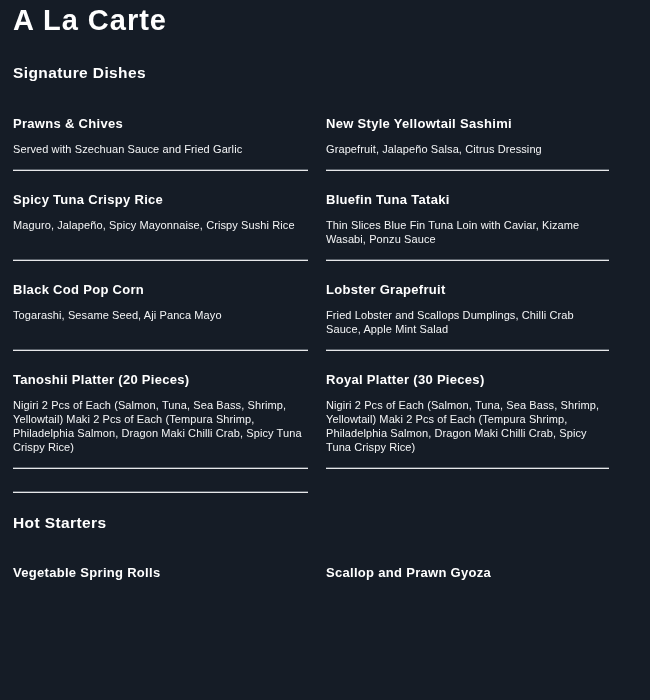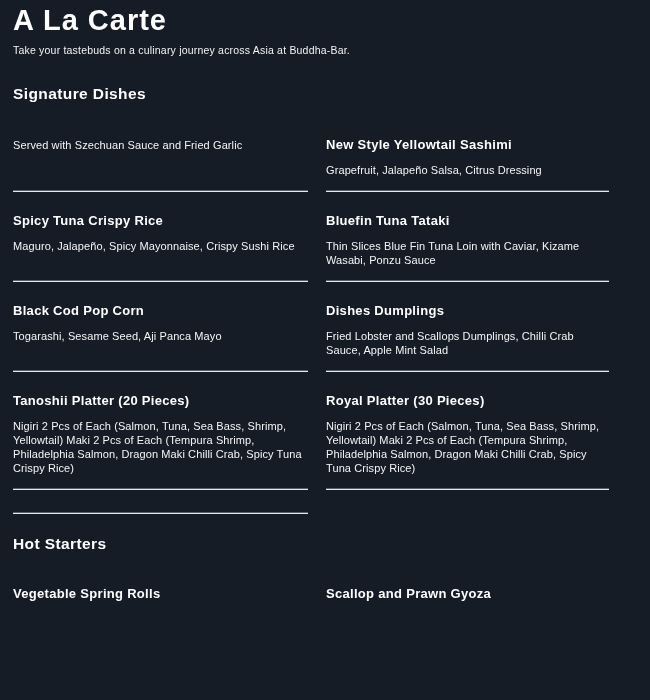--- a/index.html
+++ b/index.html
@@ -73,27 +73,27 @@
     border: 0;
     background: linear-gradient(to bottom, #596069 0, #596069 1px, #e6e7e9 1px, #e6e7e9 2px);
   }
 </style>
 </head>
 <body>
 
 <div class="page">
   <header class="page-header">
     <h1 class="page-title">A La Carte</h1>
-    <p class="page-subtitle">Take your tastebuds on a culinary journey across Asia at Buddha-Bar.</p>
   </header>
   <div id="menu-root">
   <section class="menu-section">
     <h2 class="section-heading">Signature Dishes</h2>
     <div class="items-grid">
   <article class="menu-item">
+    <h3 class="item-name">Prawns &amp; Chives</h3>
     <p class="item-desc">Served with Szechuan Sauce and Fried Garlic</p>
     <hr class="item-divider">
   </article>
 
   <article class="menu-item">
     <h3 class="item-name">New Style Yellowtail Sashimi</h3>
     <p class="item-desc">Grapefruit, Jalapeño Salsa, Citrus Dressing</p>
     <hr class="item-divider">
   </article>
 
@@ -110,21 +110,21 @@
     <hr class="item-divider">
   </article>
 
   <article class="menu-item">
     <h3 class="item-name">Black Cod Pop Corn</h3>
     <p class="item-desc">Togarashi, Sesame Seed, Aji Panca Mayo</p>
     <hr class="item-divider">
   </article>
 
   <article class="menu-item">
-    <h3 class="item-name">Dishes Dumplings</h3>
+    <h3 class="item-name">Lobster Grapefruit</h3>
     <p class="item-desc">Fried Lobster and Scallops Dumplings, Chilli Crab Sauce, Apple Mint Salad</p>
     <hr class="item-divider">
   </article>
 
   <article class="menu-item">
     <h3 class="item-name">Tanoshii Platter (20 Pieces)</h3>
     <p class="item-desc">Nigiri 2 Pcs of Each (Salmon, Tuna, Sea Bass, Shrimp, Yellowtail) Maki 2 Pcs of Each (Tempura Shrimp, Philadelphia Salmon, Dragon Maki Chilli Crab, Spicy Tuna Crispy Rice)</p>
     <hr class="item-divider">
   </article>
 

